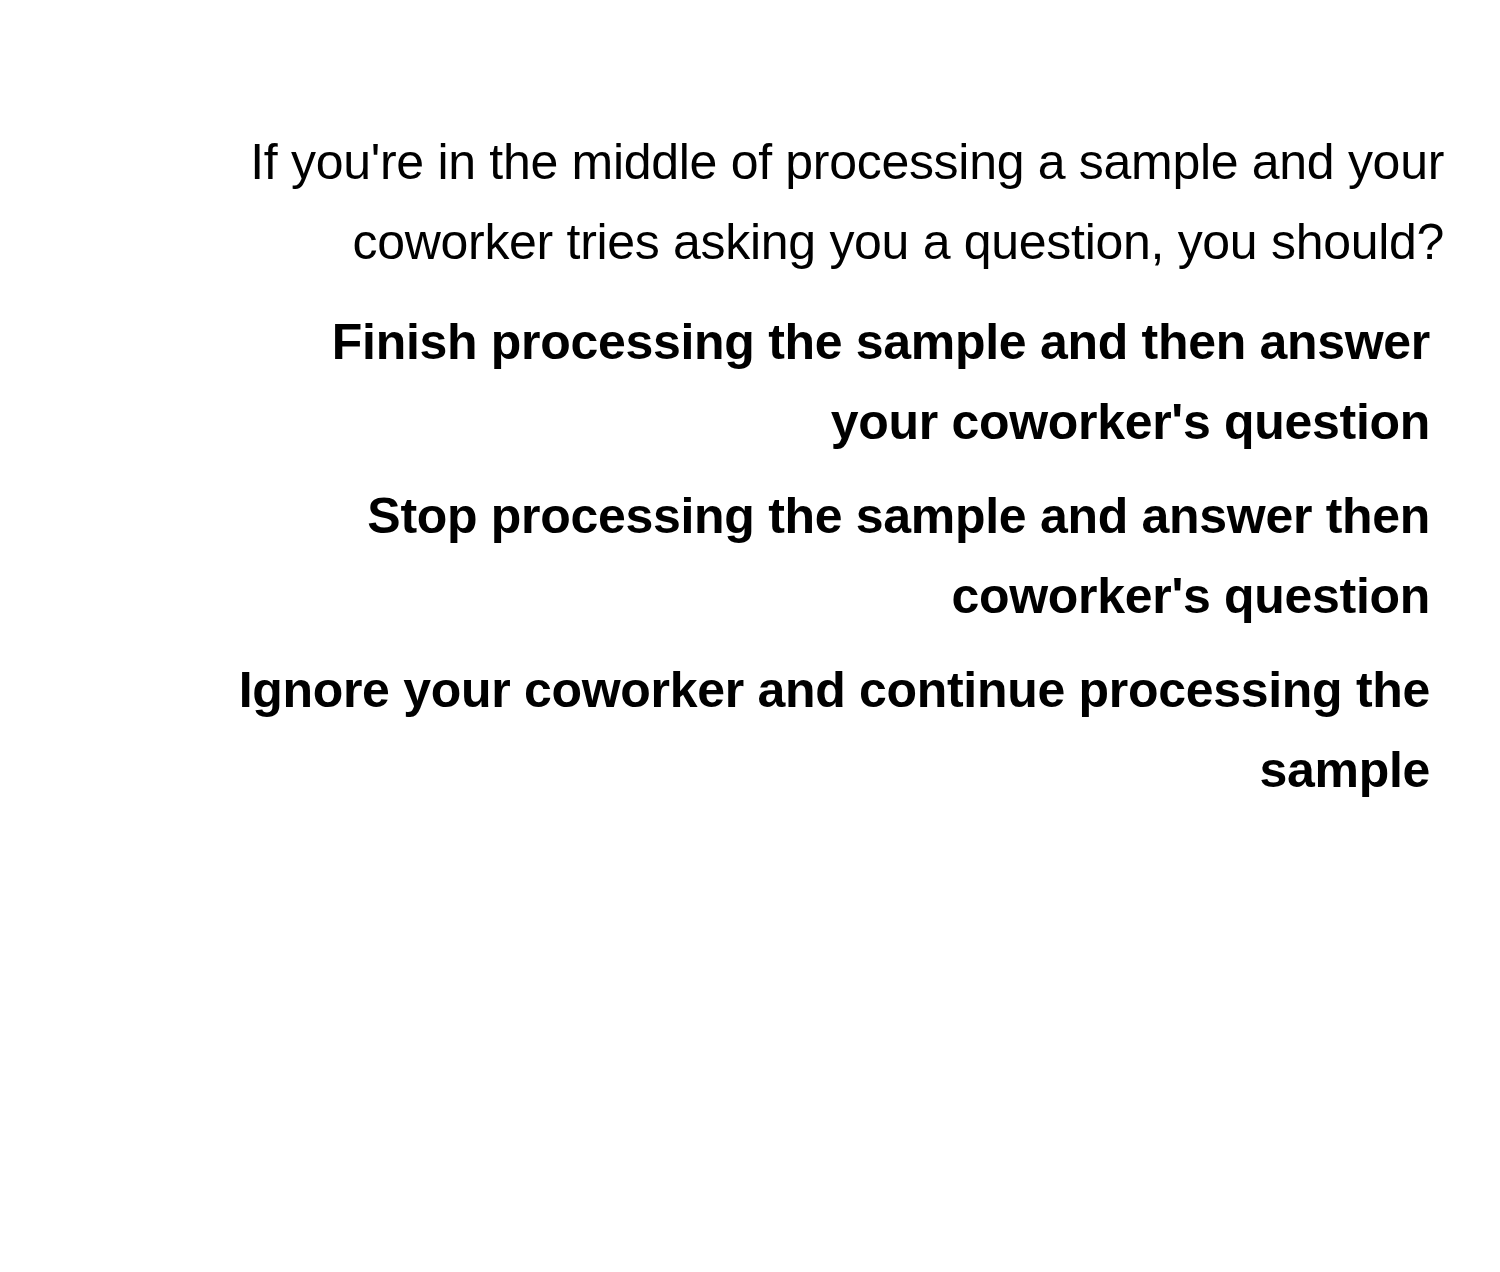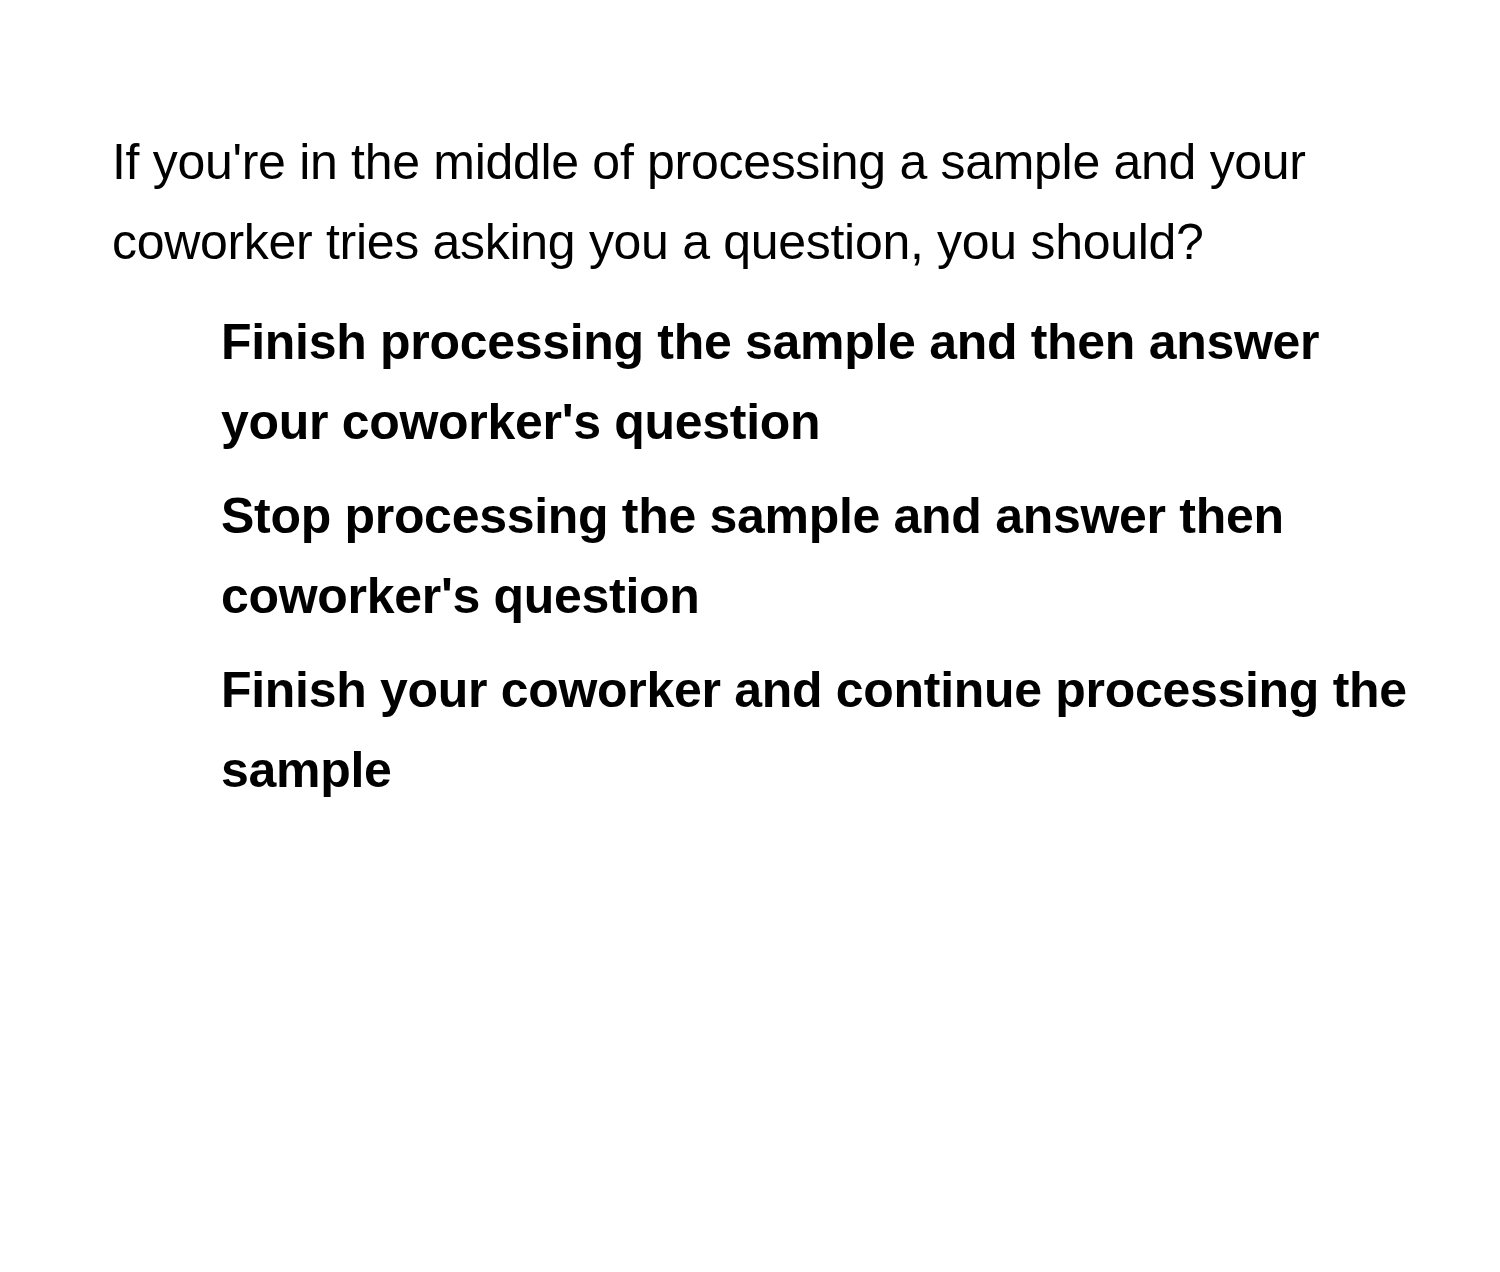--- a/index.html
+++ b/index.html
@@ -1,18 +1,19 @@
 <!DOCTYPE html>
 <html><head>
   <meta charset="utf-8">
   <style>
     * {
       margin: 14px;
       padding: 0;
       box-sizing: border-box;
+      text-align: right;
     }
     body {
       background: #ffffff;
       font-family: -apple-system, BlinkMacSystemFont, "Segoe UI", Helvetica, Arial, sans-serif;
       width: 1500px;
       height: 1272px;
       padding: 80px 70px 70px 70px;
       color: #000000;
     }
     .question {
@@ -34,14 +35,14 @@
     }
   </style>
 </head>
 <body>
 
 <div class="question">If you're in the middle of processing a sample and your coworker tries asking you a question, you should?</div>
 
 <div class="options">
   <div class="option">Finish processing the sample and then answer your coworker's question</div>
   <div class="option">Stop processing the sample and answer then coworker's question</div>
-  <div class="option">Finish your coworker and continue processing the sample</div>
+  <div class="option">Ignore your coworker and continue processing the sample</div>
 </div>
 
 </body></html>

